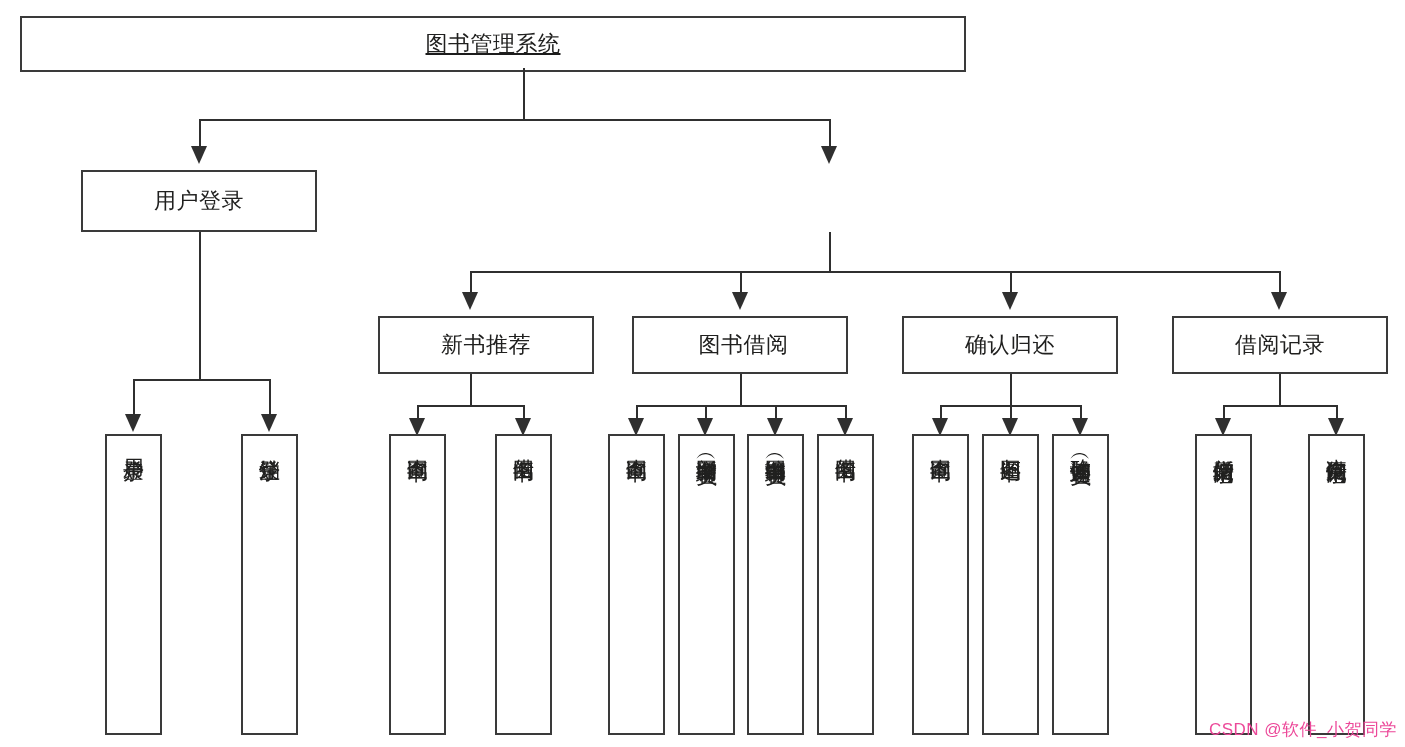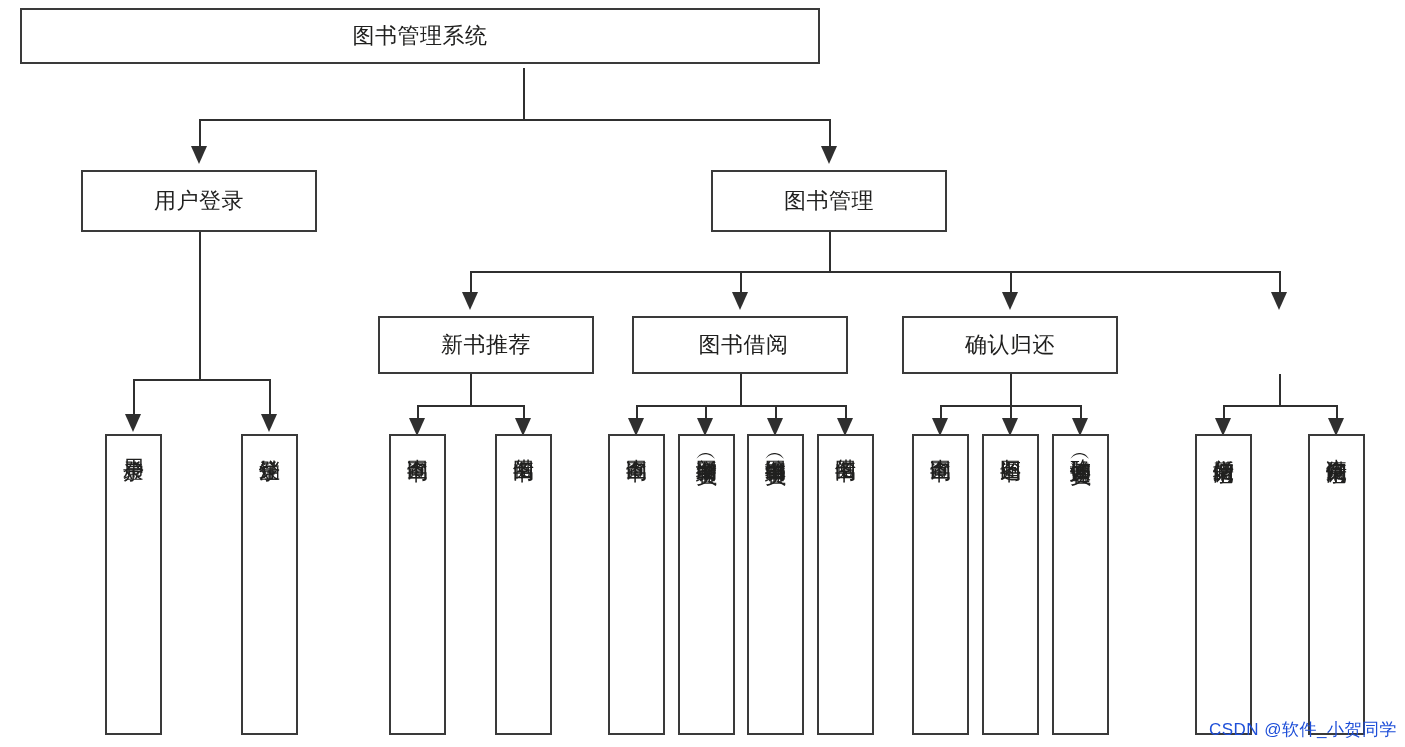--- a/index.html
+++ b/index.html
@@ -72,49 +72,46 @@
     border-left: 8px solid transparent;
     border-right: 8px solid transparent;
     border-top: 18px solid #2f2f2f;
   }
   
   #watermark {
     position: absolute;
     right: 8px;
     bottom: 6px;
     font-size: 17px;
-    color: #1d4ed8;
+    color: #ec4899;
     white-space: nowrap;
     letter-spacing: 0.5px;
     font-family: "Liberation Sans", "DejaVu Sans", sans-serif;
   }
 </style>
 </head>
 <body>
 
 <div id="canvas">
 
-  <div class="node horiz" style="left:20px; top:8px; width:800px; height:56px;">
+  <div class="node horiz" style="left:20px; top:16px; width:946px; height:56px;text-decoration:underline;">
     <span class="label">图书管理系统</span>
   </div>
 
   <div class="vline" style="left:523px; top:68px; height:52px;"></div>
   <div class="hline" style="left:199px; top:119px; width:631px;"></div>
   <div class="vline" style="left:199px; top:119px; height:28px;"></div>
   <div class="arrow" style="left:191px; top:146px;"></div>
   <div class="vline" style="left:829px; top:119px; height:28px;"></div>
   <div class="arrow" style="left:821px; top:146px;"></div>
 
   <div class="node horiz" style="left:81px; top:170px; width:236px; height:62px;">
     <span class="label">用户登录</span>
   </div>
 
-  <div class="node horiz" style="left:711px; top:170px; width:236px; height:62px;">
-    <span class="label">图书管理</span>
-  </div>
 
   <div class="vline" style="left:199px; top:232px; height:148px;"></div>
   <div class="hline" style="left:133px; top:379px; width:136px;"></div>
   <div class="vline" style="left:133px; top:379px; height:36px;"></div>
   <div class="arrow" style="left:125px; top:414px;"></div>
   <div class="vline" style="left:269px; top:379px; height:36px;"></div>
   <div class="arrow" style="left:261px; top:414px;"></div>
 
   <div class="vline" style="left:829px; top:232px; height:40px;"></div>
   <div class="hline" style="left:470px; top:271px; width:810px;"></div>
@@ -129,20 +126,23 @@
 
   <div class="node horiz" style="left:378px; top:316px; width:216px; height:58px;">
     <span class="label">新书推荐</span>
   </div>
   <div class="node horiz" style="left:632px; top:316px; width:216px; height:58px;padding-left:7px;">
     <span class="label">图书借阅</span>
   </div>
   <div class="node horiz" style="left:902px; top:316px; width:216px; height:58px;">
     <span class="label">确认归还</span>
   </div>
+  <div class="node horiz" style="left:1172px; top:316px; width:216px; height:58px;">
+    <span class="label">借阅记录</span>
+  </div>
 
   <div class="vline" style="left:470px; top:374px; height:32px;"></div>
   <div class="hline" style="left:417px; top:405px; width:106px;"></div>
   <div class="vline" style="left:417px; top:405px; height:14px;"></div>
   <div class="arrow" style="left:409px; top:418px;"></div>
   <div class="vline" style="left:523px; top:405px; height:14px;"></div>
   <div class="arrow" style="left:515px; top:418px;"></div>
 
   <div class="vline" style="left:740px; top:374px; height:32px;"></div>
   <div class="hline" style="left:636px; top:405px; width:209px;"></div>

